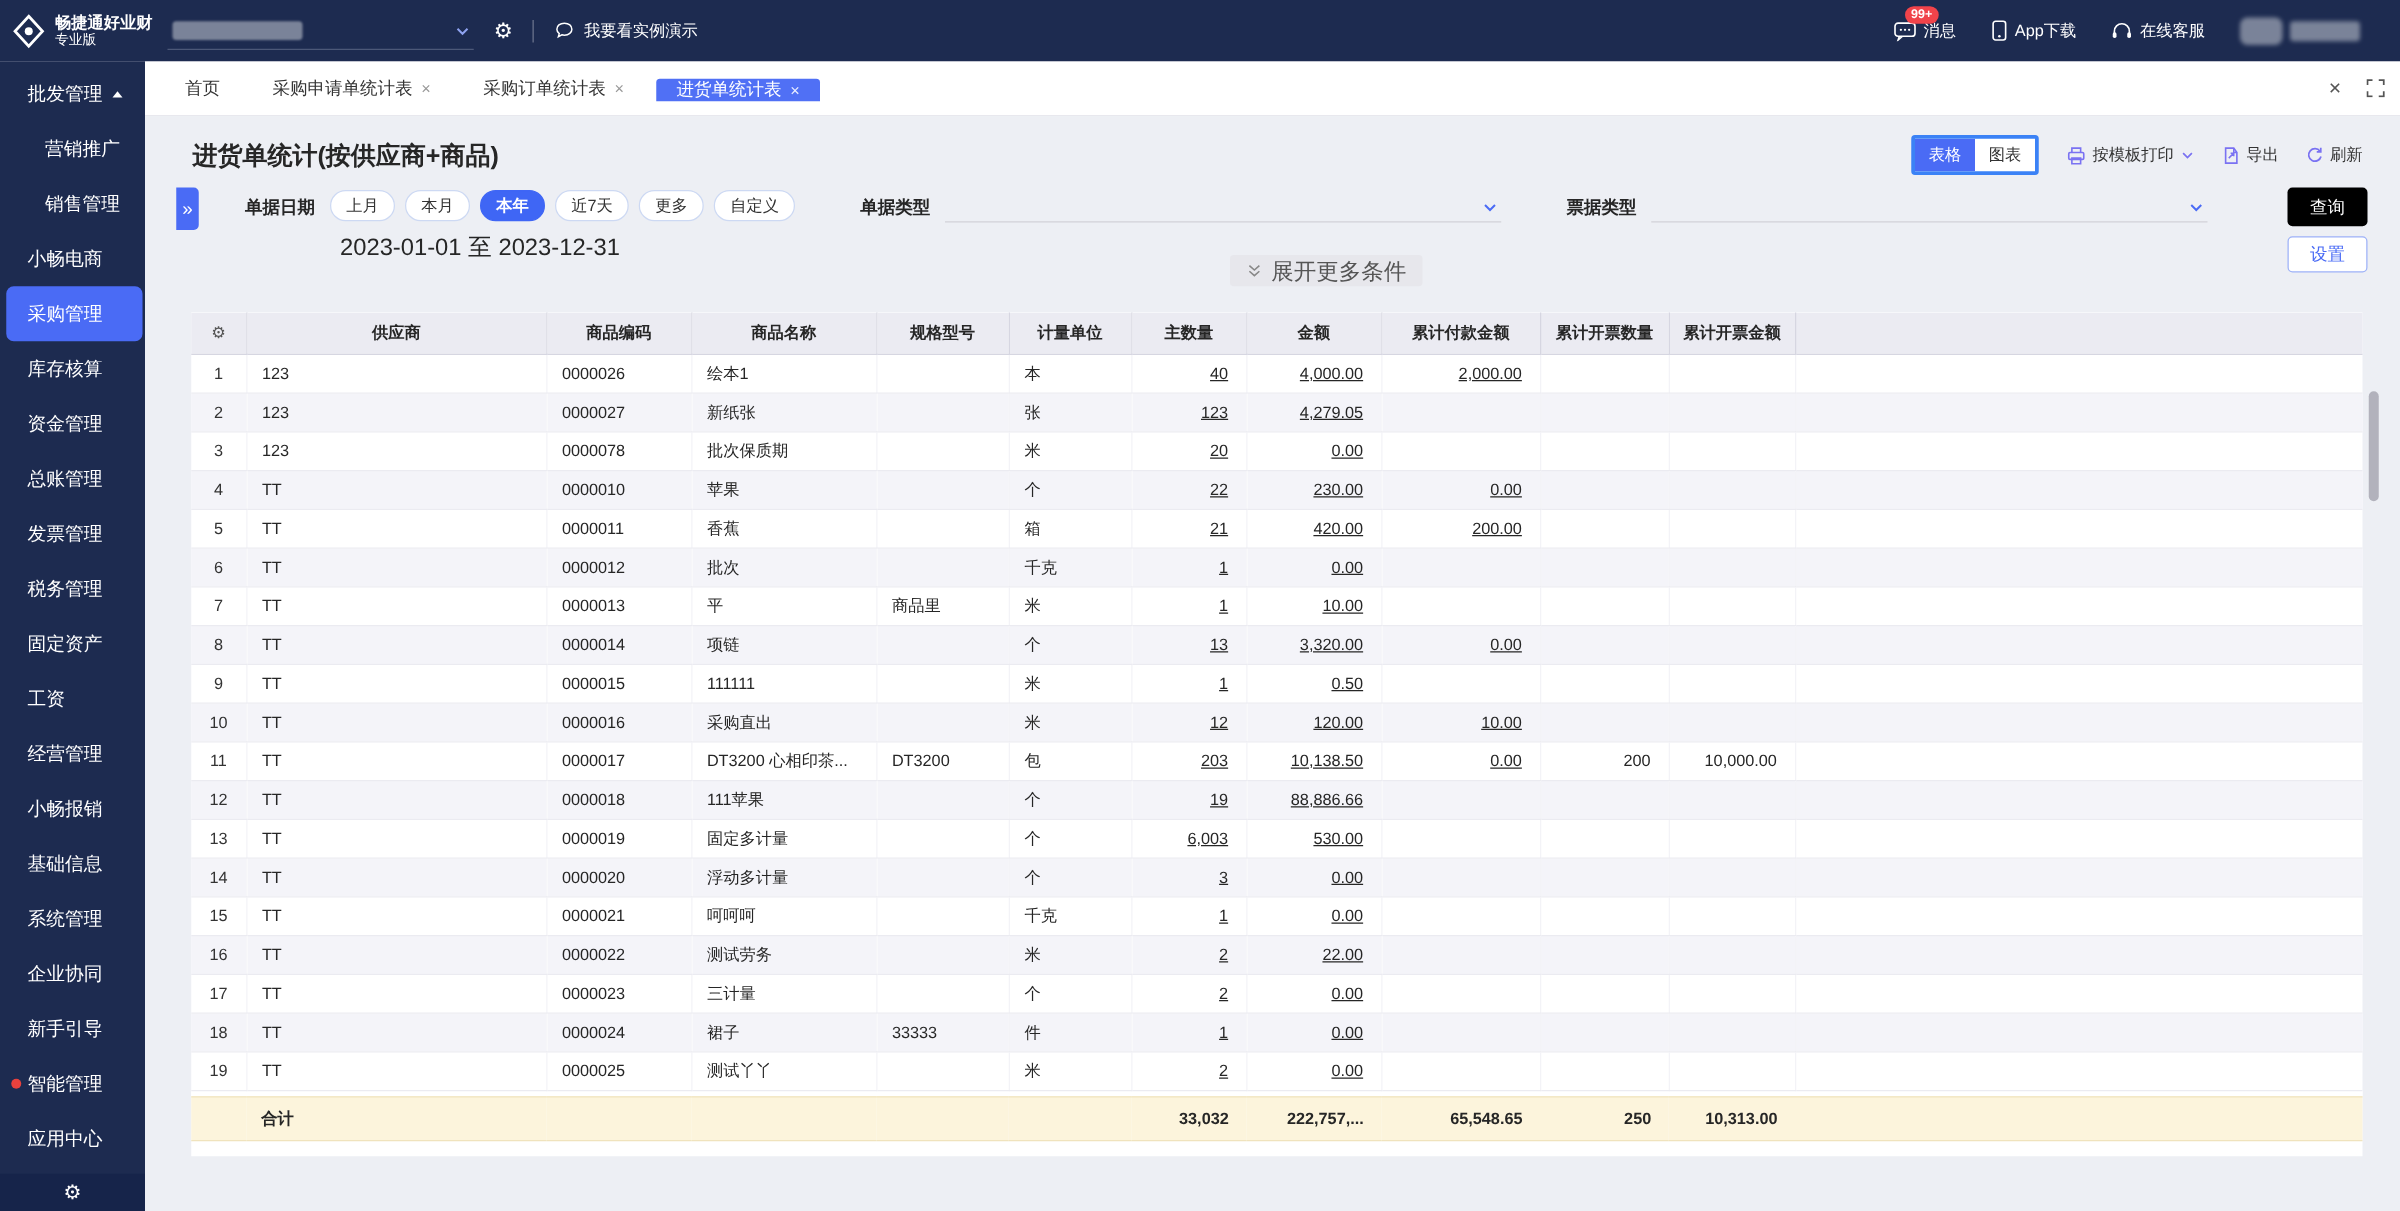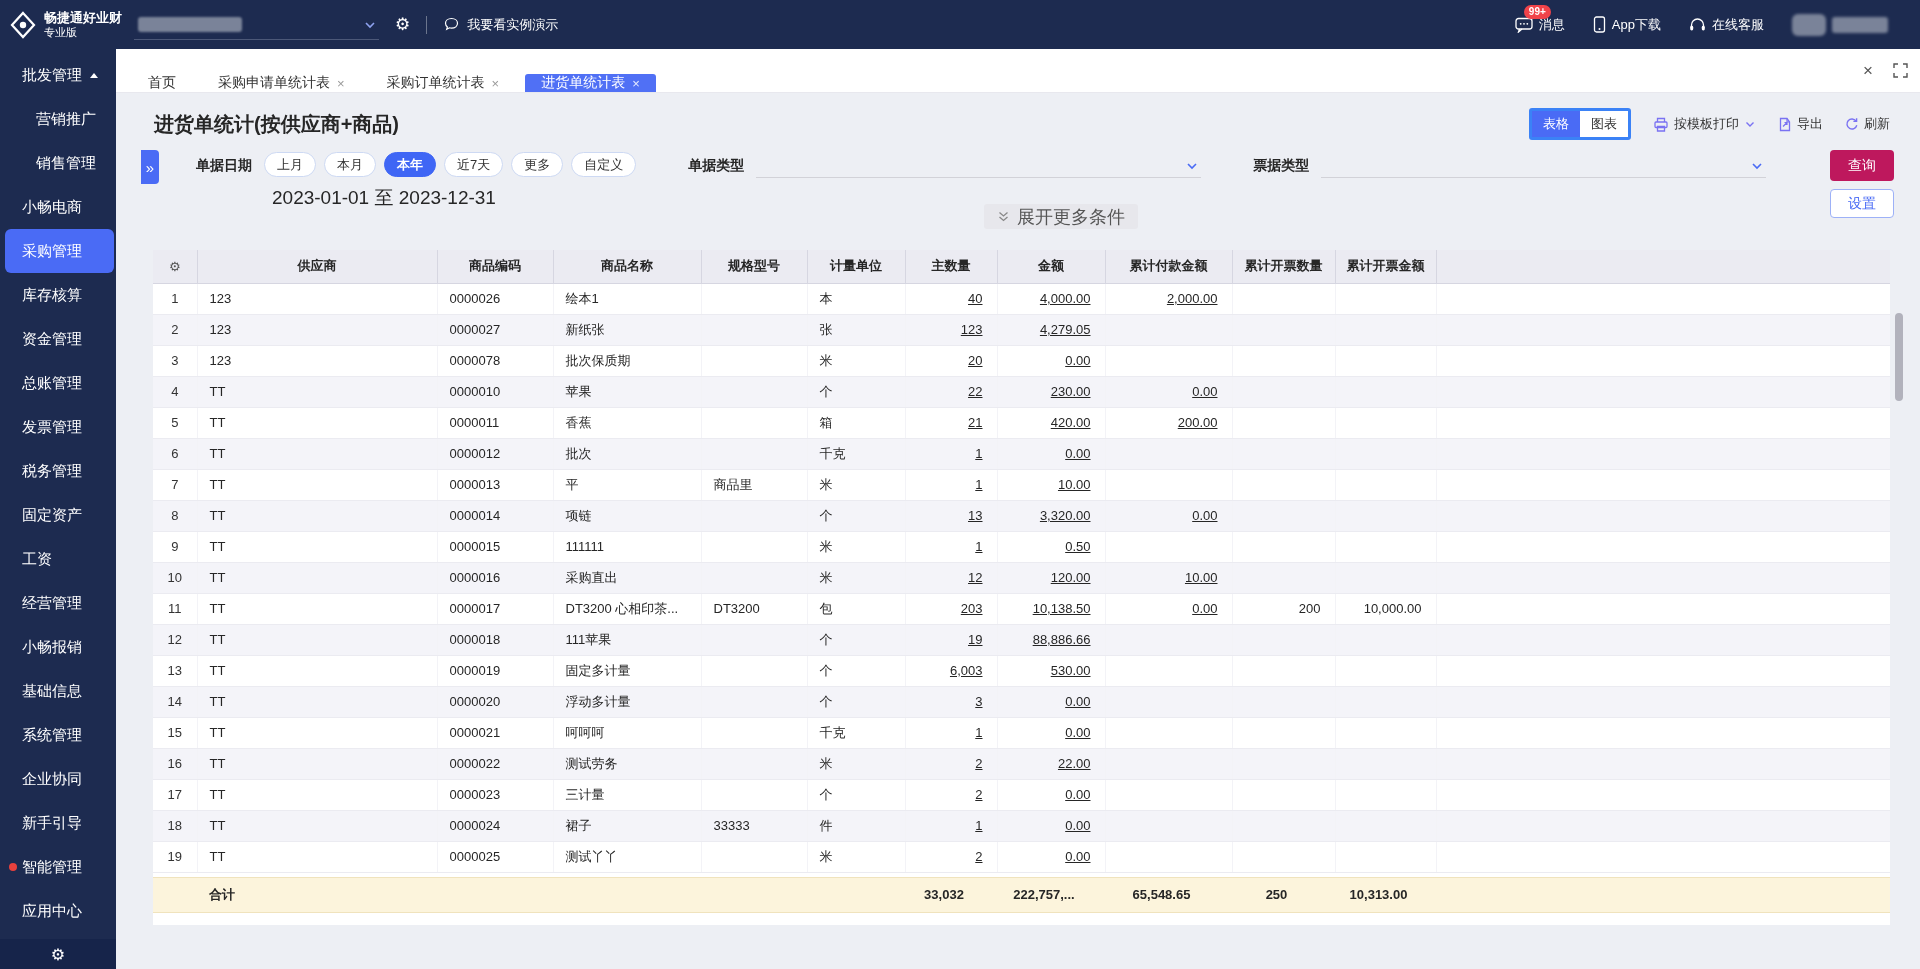--- a/index.html
+++ b/index.html
@@ -32,21 +32,21 @@
   .side-item { height:44px; display:flex; align-items:center; padding-left:22px; color:#fff; font-size:15px; cursor:pointer; position:relative; white-space:nowrap; }
   .side-item.child { padding-left:36px; }
   .side-item.active { background:#4a6bf5; border-radius:6px; margin-left:5px; margin-right:2px; padding-left:17px; }
   .caret-up { width:0; height:0; border-left:4px solid transparent; border-right:4px solid transparent; border-bottom:5px solid #fff; margin-left:8px; }
   .side-dot { width:8px; height:8px; border-radius:50%; background:#e8413d; position:absolute; left:9px; top:18px; }
   .side-gear { position:absolute; bottom:0; left:0; width:100%; height:30px; background:#16244a; display:flex; align-items:center; justify-content:center; color:#fff; font-size:16px; cursor:pointer; }
 
   
   .main { position:absolute; left:116px; top:49px; right:0; bottom:0; }
   .tabbar { height:44px; background:#fff; border-bottom:1px solid #e8e8ee; display:flex; align-items:stretch; padding-left:16px; position:relative; }
-  .tabs { display:flex; align-items:flex-end; gap:10px; }
+  .tabs { display:flex; align-items:center; gap:10px; }
   .tab { display:flex; align-items:center; gap:7px; padding:0 16px; font-size:14px; color:#333; cursor:pointer; }
   .tab .tab-close { font-size:13px; color:#999; }
   .tab.active { background:#5070f5; color:#fff; border-radius:3px 3px 0 0; margin-top:3px; }
   .tab.active .tab-close { color:#e8ecff; }
   .win-icons { position:absolute; right:12px; top:13px; display:flex; gap:20px; align-items:center; color:#555; }
   .win-close { font-size:17px; line-height:1; cursor:pointer; }
 
   .content { position:absolute; top:44px; left:0; right:0; bottom:0; background:#edeff4; }
   .page-head { display:flex; justify-content:space-between; align-items:center; padding:15px 30px 8px 38px; }
   .page-title { font-size:20px; font-weight:bold; color:#262626; }
@@ -62,39 +62,39 @@
   .filter-row { display:flex; align-items:flex-start; }
   .f-label { font-weight:bold; font-size:14px; color:#262626; margin-right:12px; line-height:26px; white-space:nowrap; }
   .pills { display:flex; gap:8px; }
   .pill { height:25px; line-height:23px; padding:0 12px; border:1px solid #cdd9f3; border-radius:13px; background:#fff; font-size:13px; color:#333; cursor:pointer; white-space:nowrap; }
   .pill.active { background:#3f66f5; border-color:#3f66f5; color:#fff; font-weight:bold; }
   .date-range { margin-top:7px; margin-left:76px; font-size:19px; color:#262626; }
   .f-select { display:flex; align-items:flex-start; margin-left:52px; }
   .underline-select { width:445px; height:26px; border-bottom:1px solid #d2d2d8; position:relative; cursor:pointer; }
   .underline-select svg { position:absolute; right:2px; top:7px; }
   .f-actions { position:absolute; right:26px; top:2px; display:flex; flex-direction:column; gap:8px; }
-  .btn-query { width:64px; height:31px; background:#be185d; color:#fff; border:none; border-radius:4px; font-size:14px; cursor:pointer; }
+  .btn-query { width:64px; height:31px; background:#000000; color:#fff; border:none; border-radius:4px; font-size:14px; cursor:pointer; }
   .btn-settings { width:64px; height:29px; background:#fff; color:#4a6bf5; border:1px solid #9db1f7; border-radius:4px; font-size:14px; cursor:pointer; }
   .expand-more { position:absolute; left:868px; top:56px; height:25px; display:flex; align-items:center; gap:7px; padding:0 13px; background:#e7e7ec; border-radius:3px; color:#555; font-size:18px; cursor:pointer; }
 
   
   .table-card { margin:16px 30px 0 37px; background:#fff; position:relative; padding-bottom:12px; }
   table { border-collapse:collapse; table-layout:fixed; width:100%; font-size:13px; }
   thead th { background:#ebebf2; height:33px; font-weight:bold; color:#262626; border-right:1px solid #d6d6e1; border-bottom:1px solid #d6d6e1; text-align:center; white-space:nowrap; overflow:hidden; }
   thead th.h-fill, thead th.h-gear { }
   thead th.h-fill { border-right:none; }
   tbody td { height:31px; border-bottom:1px solid #ebebf1; border-right:1px solid #f3f3f7; padding:0 12px; color:#262626; white-space:nowrap; overflow:hidden; }
   tbody td.fill { border-right:none; }
   tbody tr.even td { background:#f4f4f9; }
   td.idx { text-align:center; padding:0 4px; color:#333; }
   td.num { text-align:right; padding-right:14px; }
   .val { text-decoration:underline; cursor:pointer; color:#262626; }
   tr.gap td { height:5px; border:none; background:#fff; padding:0; }
   tfoot td { background:#fcf4dc; height:35px; font-weight:bold; color:#262626; border-top:1px solid #f0e3bd; border-bottom:1px solid #f0e3bd; white-space:nowrap; }
-  tfoot td.num { text-align:center; padding-right:14px; }
+  tfoot td.num { text-align:right; padding-right:14px; }
   tfoot td.lbl { padding-left:12px; }
 
   .vscroll { position:absolute; right:17px; top:168px; width:8px; height:690px; border-radius:4px; }
   .vthumb { width:8px; height:88px; margin-top:52px; background:#b2b2bc; border-radius:4px; }
 
   svg { display:block; }
 </style>
 </head>
 <body>
 

